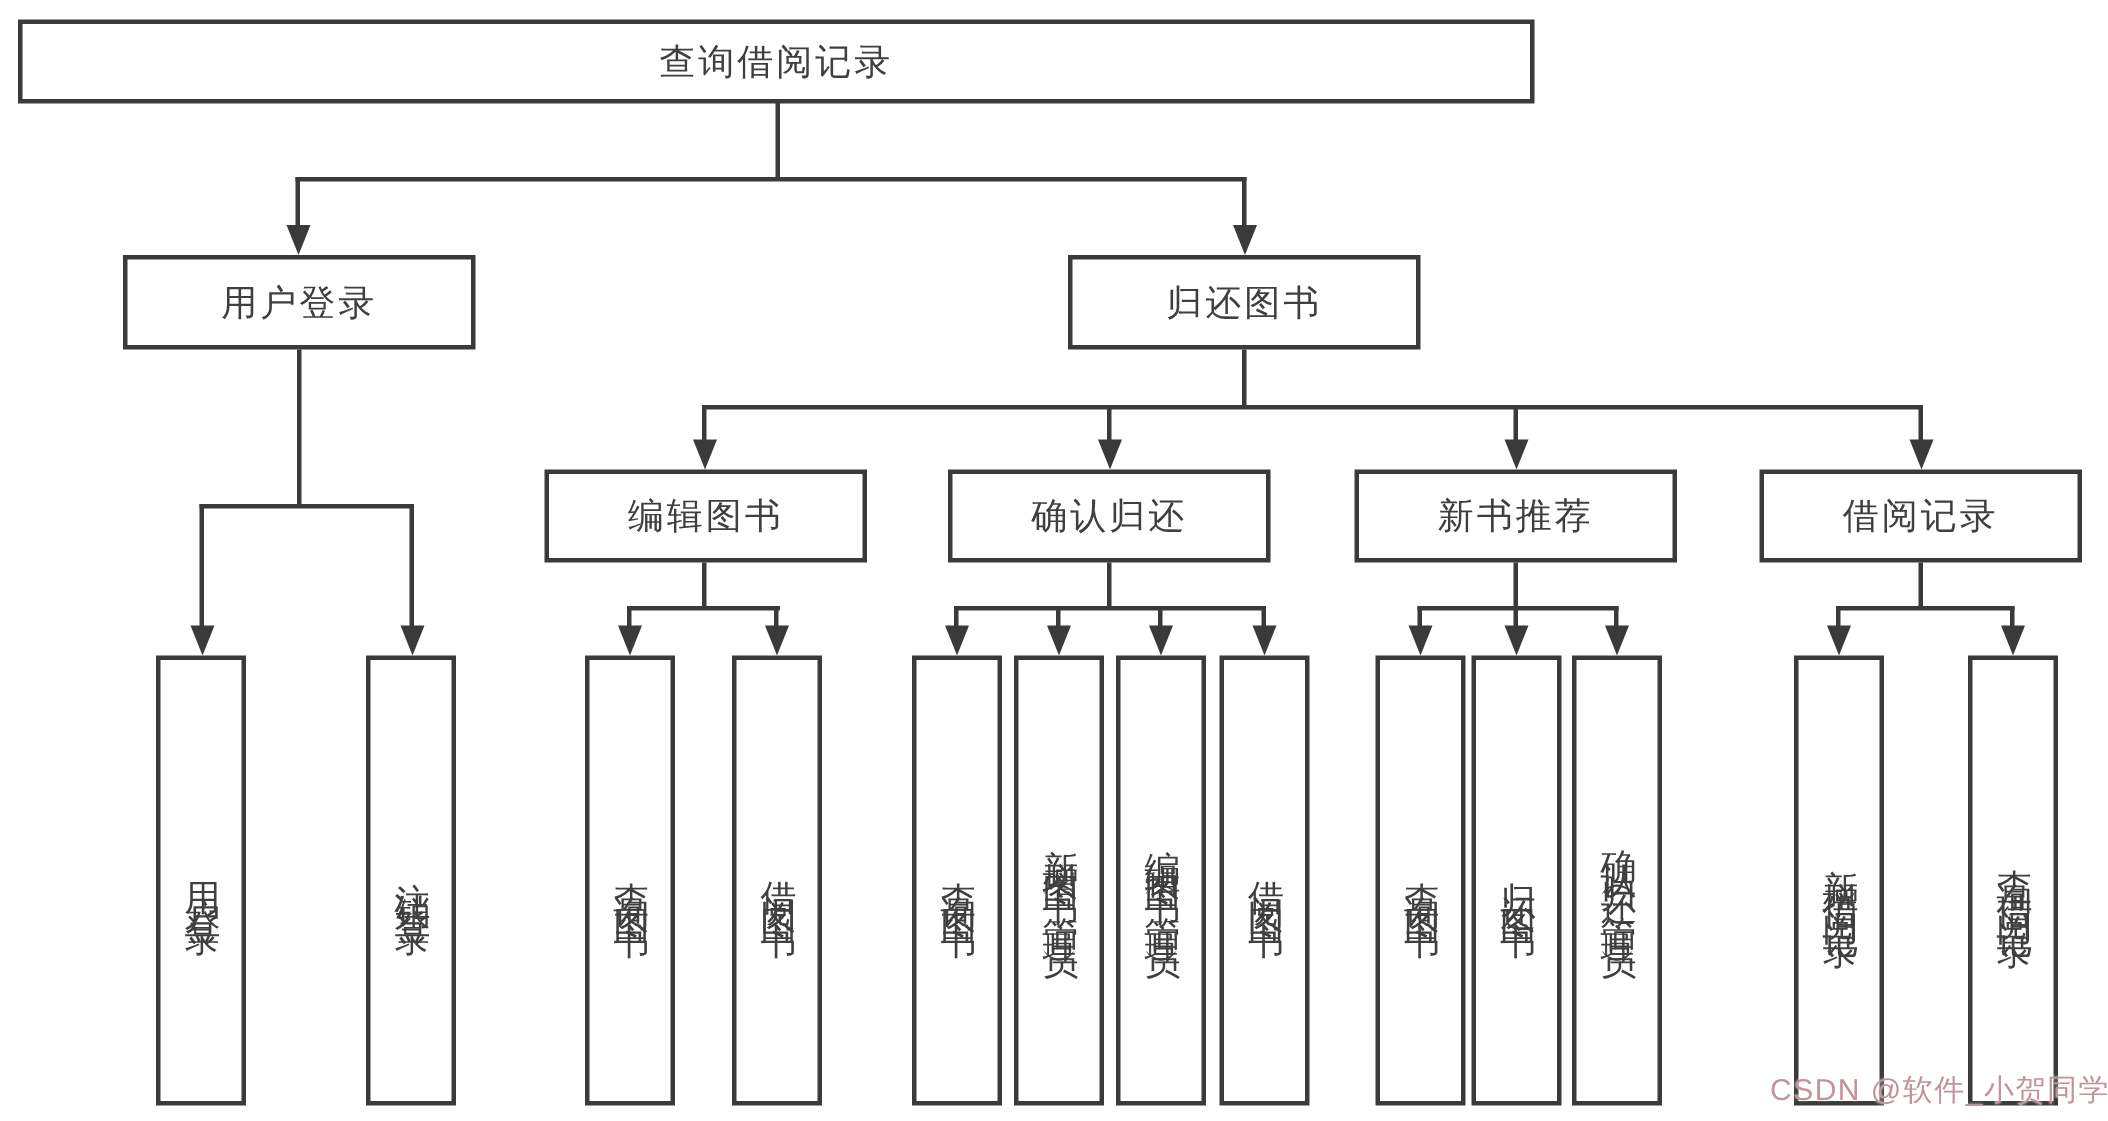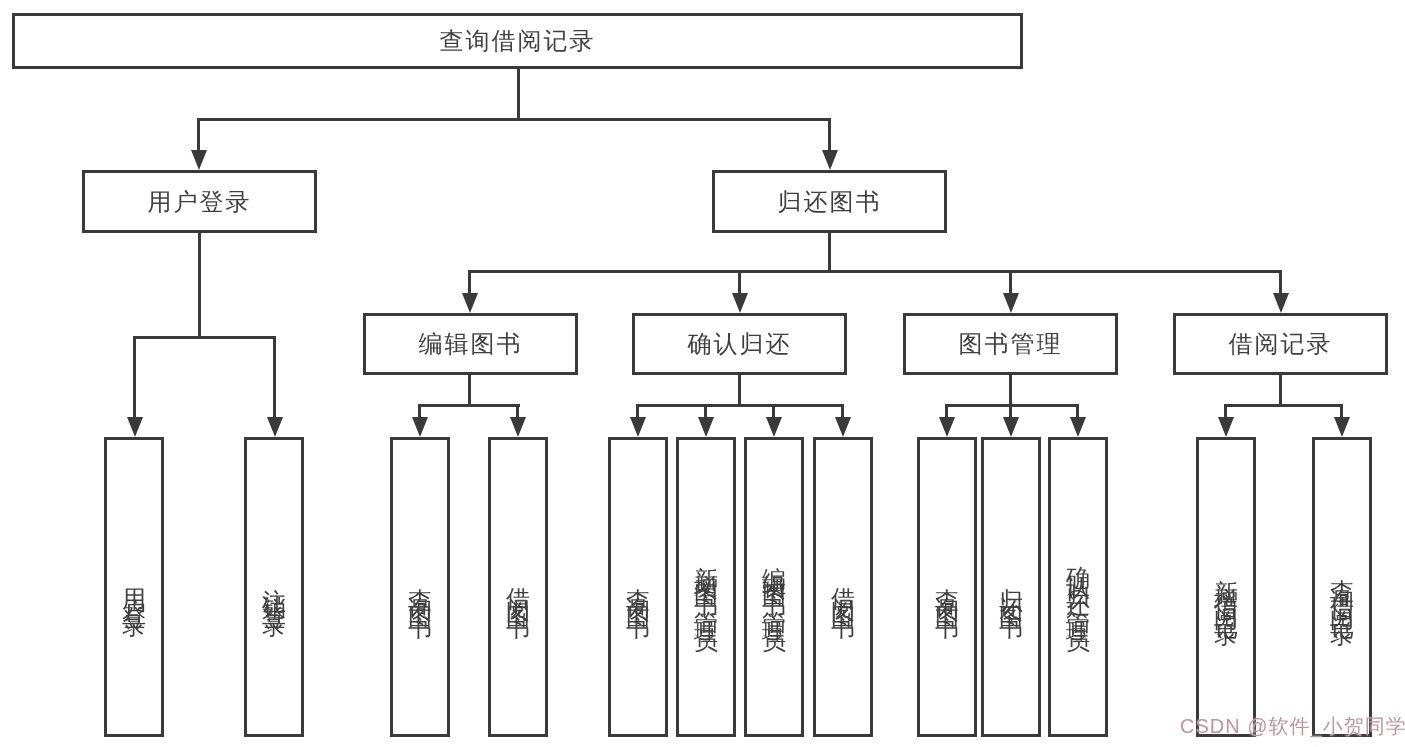--- a/index.html
+++ b/index.html
@@ -79,21 +79,21 @@
   <i class="vl" style="left:1279px;top:270px;height:25px"></i>
   <i class="ar" style="left:1273px;top:293px"></i>
 
   <div class="box" style="left:363px;top:313px;width:215px;height:62px">
     <span class="lbl">编辑图书</span>
   </div>
   <div class="box" style="left:632px;top:313px;width:215px;height:62px">
     <span class="lbl">确认归还</span>
   </div>
   <div class="box" style="left:903px;top:313px;width:215px;height:62px">
-    <span class="lbl">图书管理</span>
+    <span class="lbl">新书推荐</span>
   </div>
   <div class="box" style="left:1173px;top:313px;width:215px;height:62px">
     <span class="lbl">借阅记录</span>
   </div>
 
   <i class="vl" style="left:468px;top:375px;height:31px"></i>
   <i class="hl" style="left:419px;top:404px;width:101px"></i>
   <i class="vl" style="left:418px;top:404px;height:15px"></i>
   <i class="ar" style="left:412px;top:417px"></i>
   <i class="vl" style="left:516px;top:404px;height:15px"></i>

